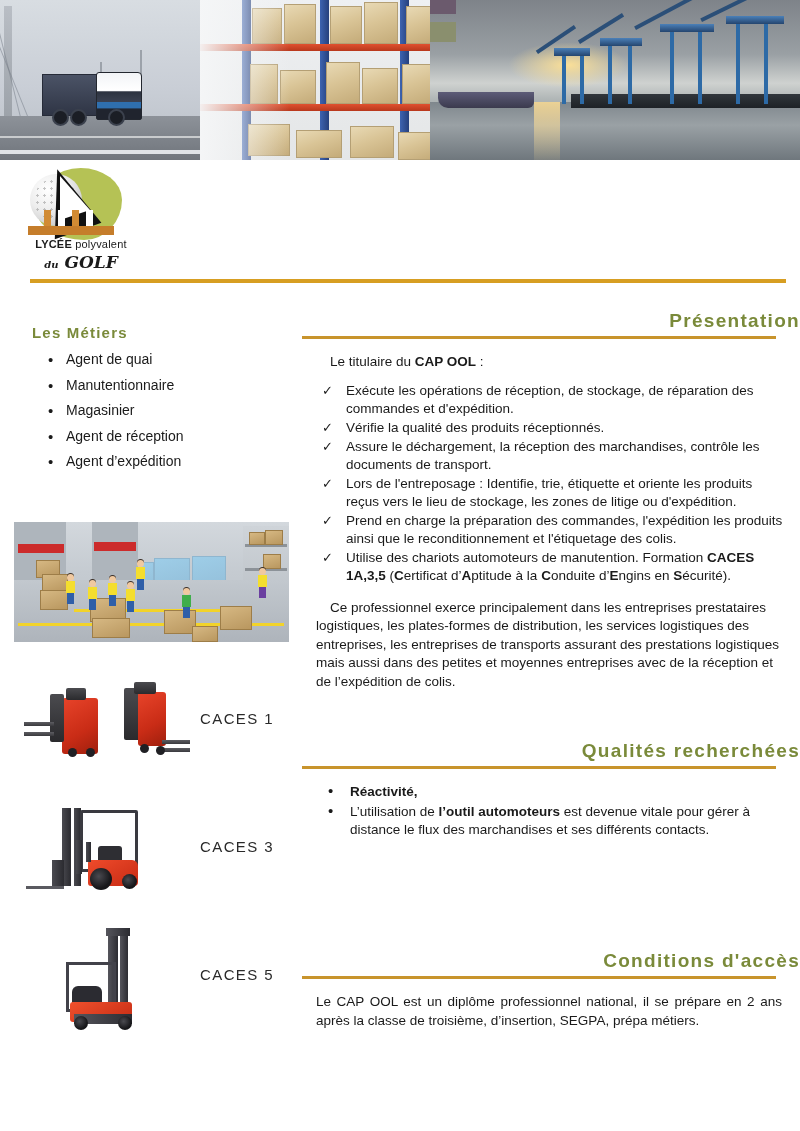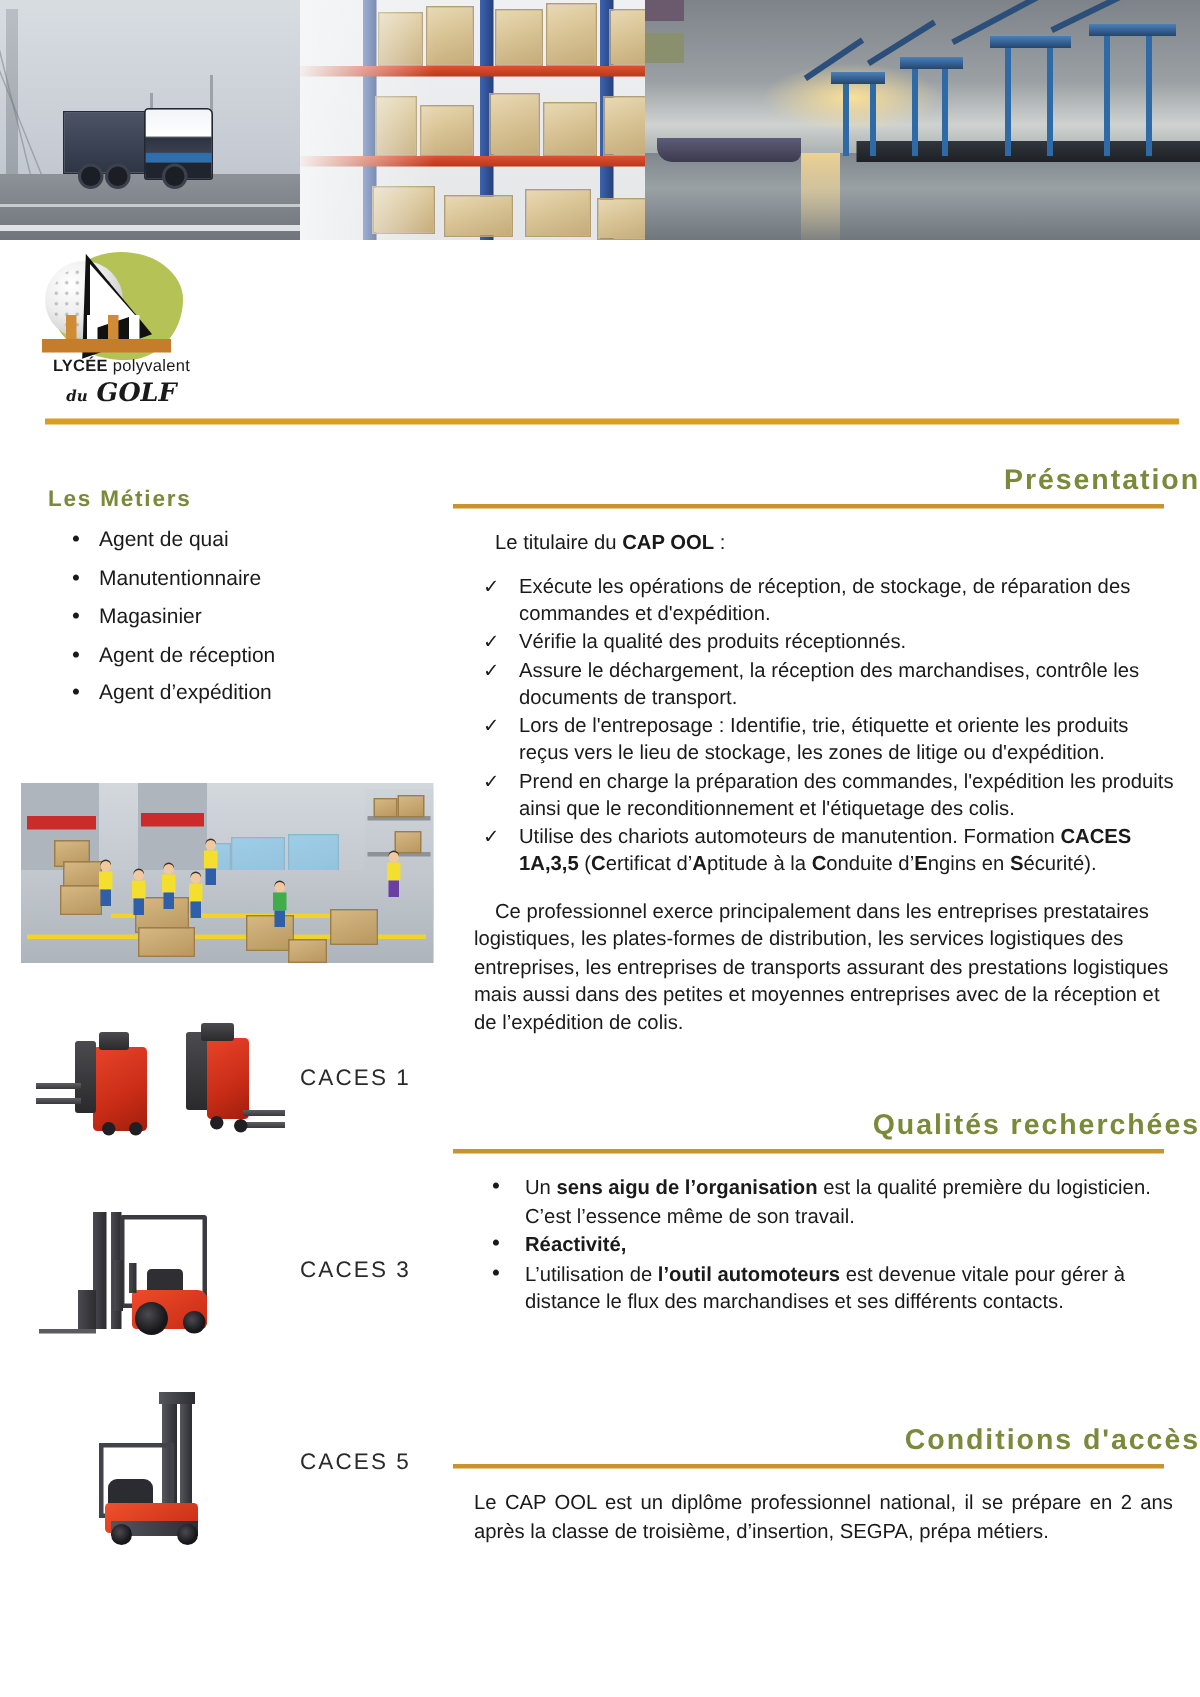--- a/index.html
+++ b/index.html
@@ -729,21 +729,20 @@
       </ul>
 
       <p class="para indent">Ce professionnel exerce principalement dans les entreprises prestataires logistiques, les plates-formes de distribution, les services logistiques des entreprises, les entreprises de transports assurant des prestations logistiques mais aussi dans des petites et moyennes entreprises avec de la réception et de l’expédition de colis.</p>
     </div>
 
     <div class="section-block pos-qualites">
       <div class="section-head">Qualités recherchées</div>
       <div class="section-underline"></div>
 
       <ul class="dots">
-        <li><span>Un </span><b>sens aigu de l’organisation</b><span> est la qualité première du logisticien. C’est l’essence même de son travail.</span></li>
         <li><span></span><b>Réactivité,</b><span></span></li>
         <li><span>L’utilisation de </span><b>l’outil automoteurs</b><span> est devenue vitale pour gérer à distance le flux des marchandises et ses différents contacts.</span></li>
       </ul>
     </div>
 
     <div class="section-block pos-conditions">
       <div class="section-head">Conditions d'accès</div>
       <div class="section-underline"></div>
       <p class="para justify">Le CAP OOL est un diplôme professionnel national, il se prépare en 2 ans après la classe de troisième, d’insertion, SEGPA, prépa métiers.</p>
     </div>

